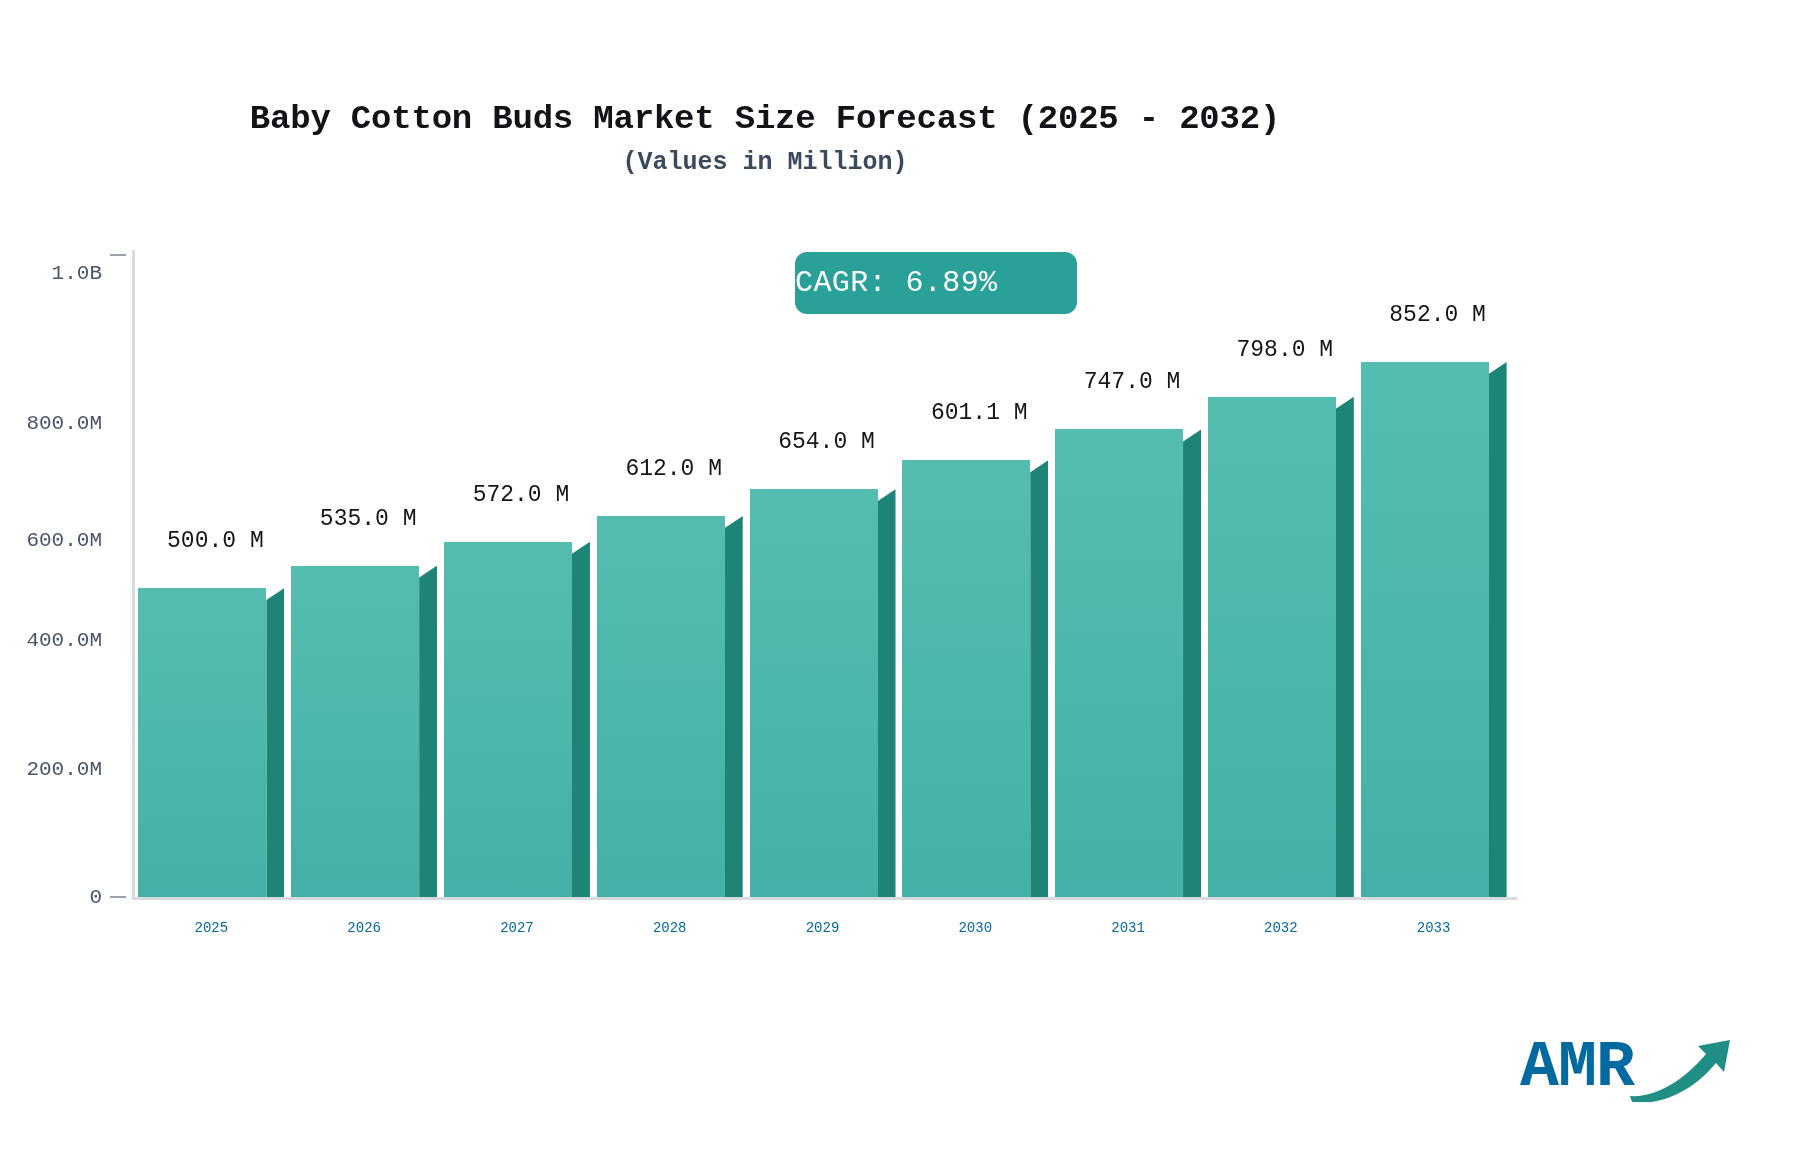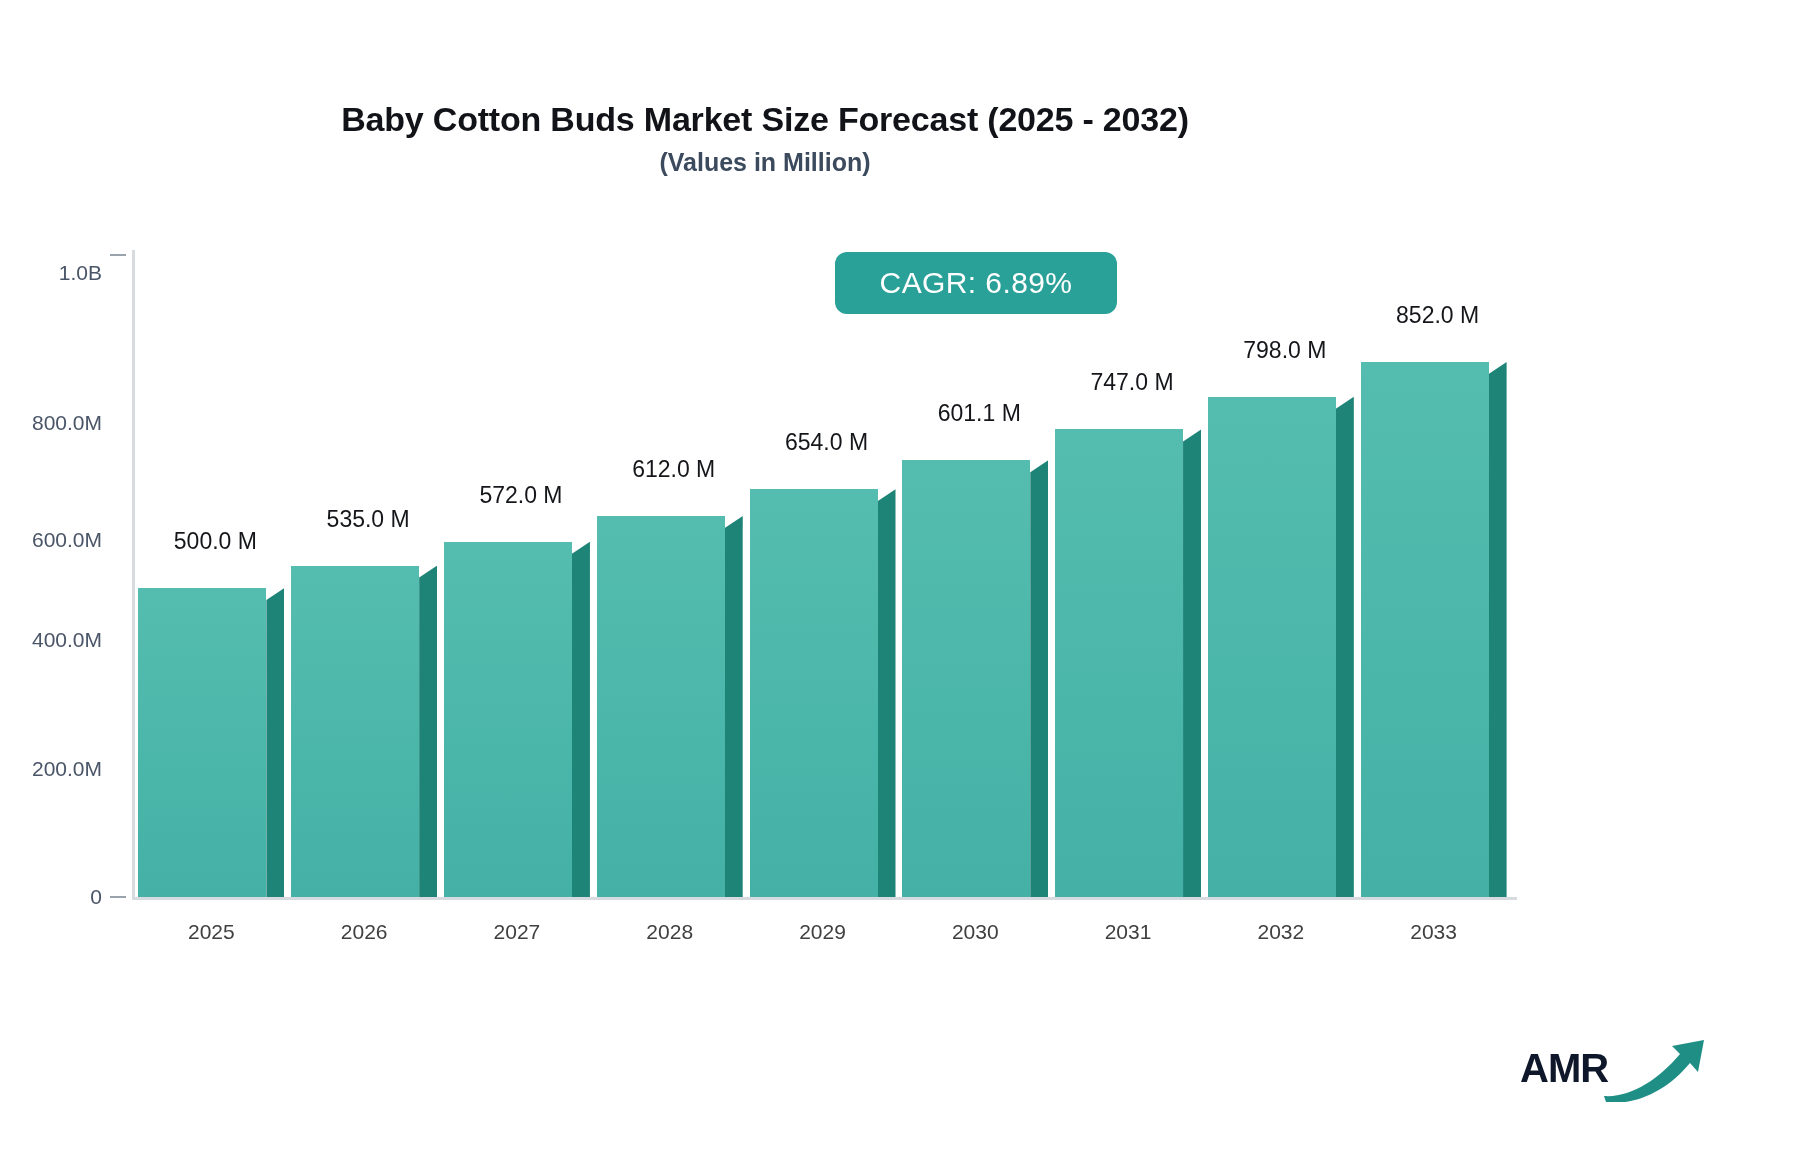--- a/index.html
+++ b/index.html
@@ -12,20 +12,21 @@
     height: 1156px;
     font-family: "Liberation Sans", sans-serif;
     overflow: hidden;
     position: relative;
   }
   #page {
     position: relative;
     width: 1800px;
     height: 1000px;
     background: #ffffff;
+    font-family: Liberation Mono, monospace;
   }
 
   
   .title {
     position: absolute;
     top: 100px;
     left: 0;
     width: 1530px;
     text-align: center;
     font-size: 34px;
@@ -50,23 +51,22 @@
   .cagr-badge {
     position: absolute;
     top: 252px;
     left: 795px;
     width: 282px;
     height: 62px;
     background: #2aa198;
     border-radius: 12px;
     display: flex;
     align-items: center;
-    justify-content: center;
+    justify-content: flex-start;
     box-sizing: border-box;
-    margin-left: 40px;
   }
   .cagr-badge .cagr-text {
     color: #ffffff;
     font-size: 30px;
     font-weight: 500;
     letter-spacing: 0.4px;
     white-space: nowrap;
   }
   
   .y-axis-line {
@@ -151,39 +151,39 @@
     position: absolute;
     left: 50%;
     transform: translateX(-50%);
     font-size: 23px;
     color: #14161a;
     white-space: nowrap;
   }
   .x-label {
     position: absolute;
     text-align: center;
-    font-size: 21px;
-    color: #404040;
+    font-size: 14px;
+    color: #0369a1;
     top: 920px;
     transform: translateX(-50%);
     white-space: nowrap;
   }
 
   
   .logo {
     position: absolute;
     left: 1520px;
     top: 1030px;
     display: flex;
     align-items: center;
   }
   .logo-text {
-    font-size: 40px;
+    font-size: 65px;
     font-weight: bold;
-    color: #0f172a;
+    color: #0369a1;
     letter-spacing: -1px;
     line-height: 1;
   }
   .logo-arrow {
     margin-left: -8px;
     margin-top: 6px;
   }
 </style>
 </head>
 <body>

